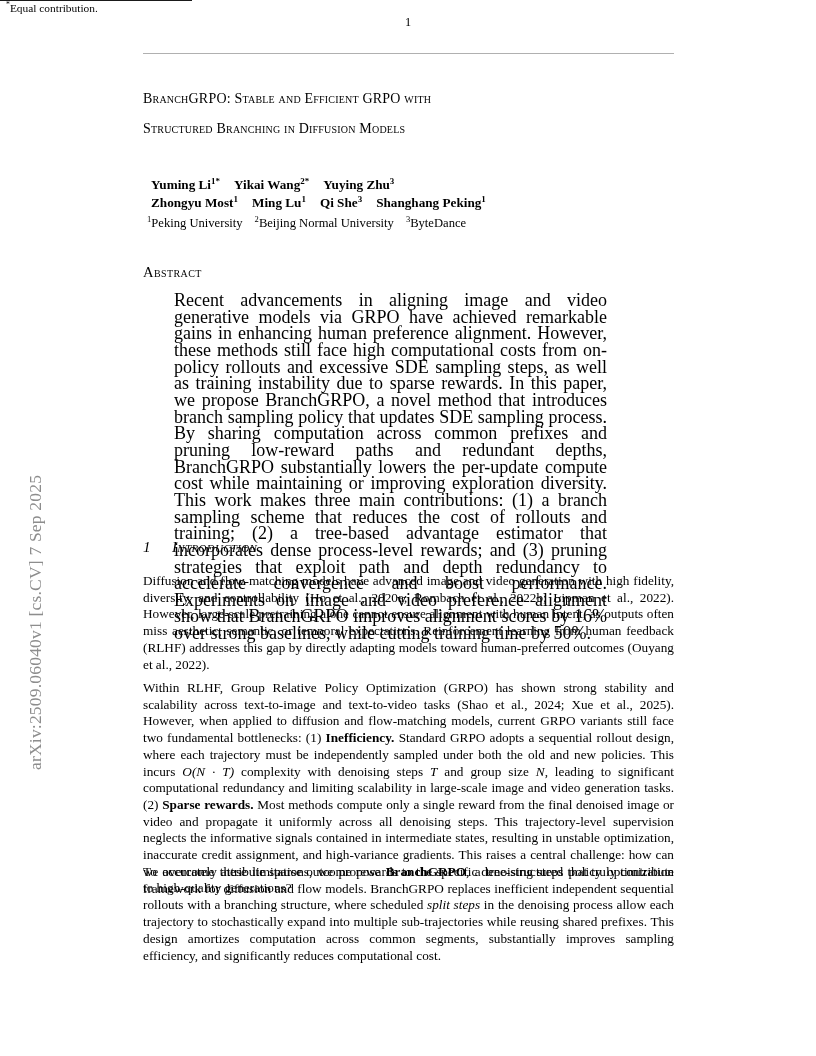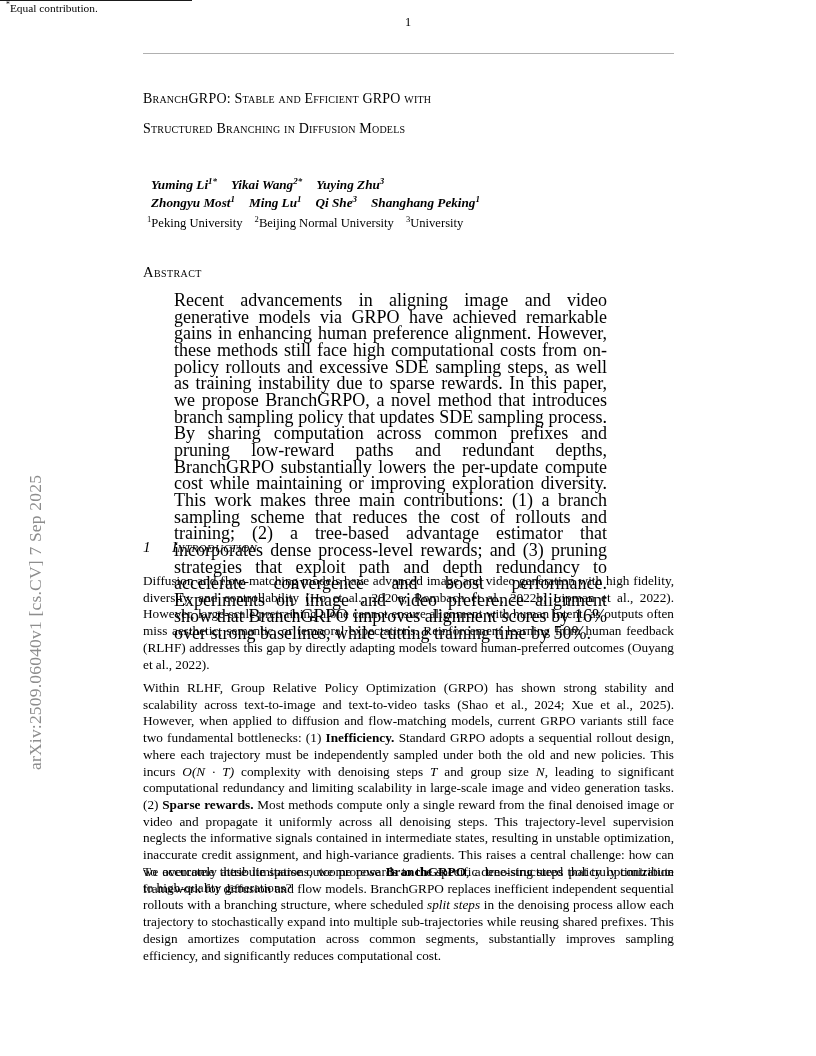--- a/index.html
+++ b/index.html
@@ -75,21 +75,20 @@
   
   #authors {
     top: 176px;
     font-size: 13.2px;
     line-height: 18.4px;
   }
   #authors .auth-row {
     font-weight: bold;
     padding-left: 8px;
     white-space: nowrap;
-    font-style: italic;
   }
   #authors .auth-row .sp { display: inline-block; width: 14px; }
   #authors .affil-row {
     font-weight: normal;
     font-size: 12.6px;
     padding-left: 4px;
     padding-top: 1px;
     white-space: nowrap;
   }
   #authors .affil-row .sp { display: inline-block; width: 12px; }
@@ -185,21 +184,21 @@
   </div>
 
   <div class="col" id="authors">
     <div class="auth-row">
       <span>Yuming Li</span><sup>1*</sup><span class="sp"></span><span>Yikai Wang</span><sup>2*</sup><span class="sp"></span><span>Yuying Zhu</span><sup>3</sup>
     </div>
     <div class="auth-row">
       <span>Zhongyu Most</span><sup>1</sup><span class="sp"></span><span>Ming Lu</span><sup>1</sup><span class="sp"></span><span>Qi She</span><sup>3</sup><span class="sp"></span><span>Shanghang Peking</span><sup>1</sup>
     </div>
     <div class="affil-row">
-      <sup>1</sup><span>Peking University</span><span class="sp"></span><sup>2</sup><span>Beijing Normal University</span><span class="sp"></span><sup>3</sup><span>University</span>
+      <sup>1</sup><span>Peking University</span><span class="sp"></span><sup>2</sup><span>Beijing Normal University</span><span class="sp"></span><sup>3</sup><span>ByteDance</span>
     </div>
   </div>
 
   <div class="col" id="abstract-head">Abstract</div>
   <div id="abstract-body" class="col">Recent advancements in aligning image and video generative models via GRPO have achieved remarkable gains in enhancing human preference alignment. However, these methods still face high computational costs from on-policy rollouts and excessive SDE sampling steps, as well as training instability due to sparse rewards. In this paper, we propose BranchGRPO, a novel method that introduces branch sampling policy that updates SDE sampling process. By sharing computation across common prefixes and pruning low-reward paths and redundant depths, BranchGRPO substantially lowers the per-update compute cost while maintaining or improving exploration diversity. This work makes three main contributions: (1) a branch sampling scheme that reduces the cost of rollouts and training; (2) a tree-based advantage estimator that incorporates dense process-level rewards; and (3) pruning strategies that exploit path and depth redundancy to accelerate convergence and boost performance. Experiments on image and video preference alignment show that BranchGRPO improves alignment scores by 16% over strong baselines, while cutting training time by 50%.</div>
 
   <div class="col" id="sec1">
     <span class="secnum">1</span><span>Introduction</span>
   </div>
 

